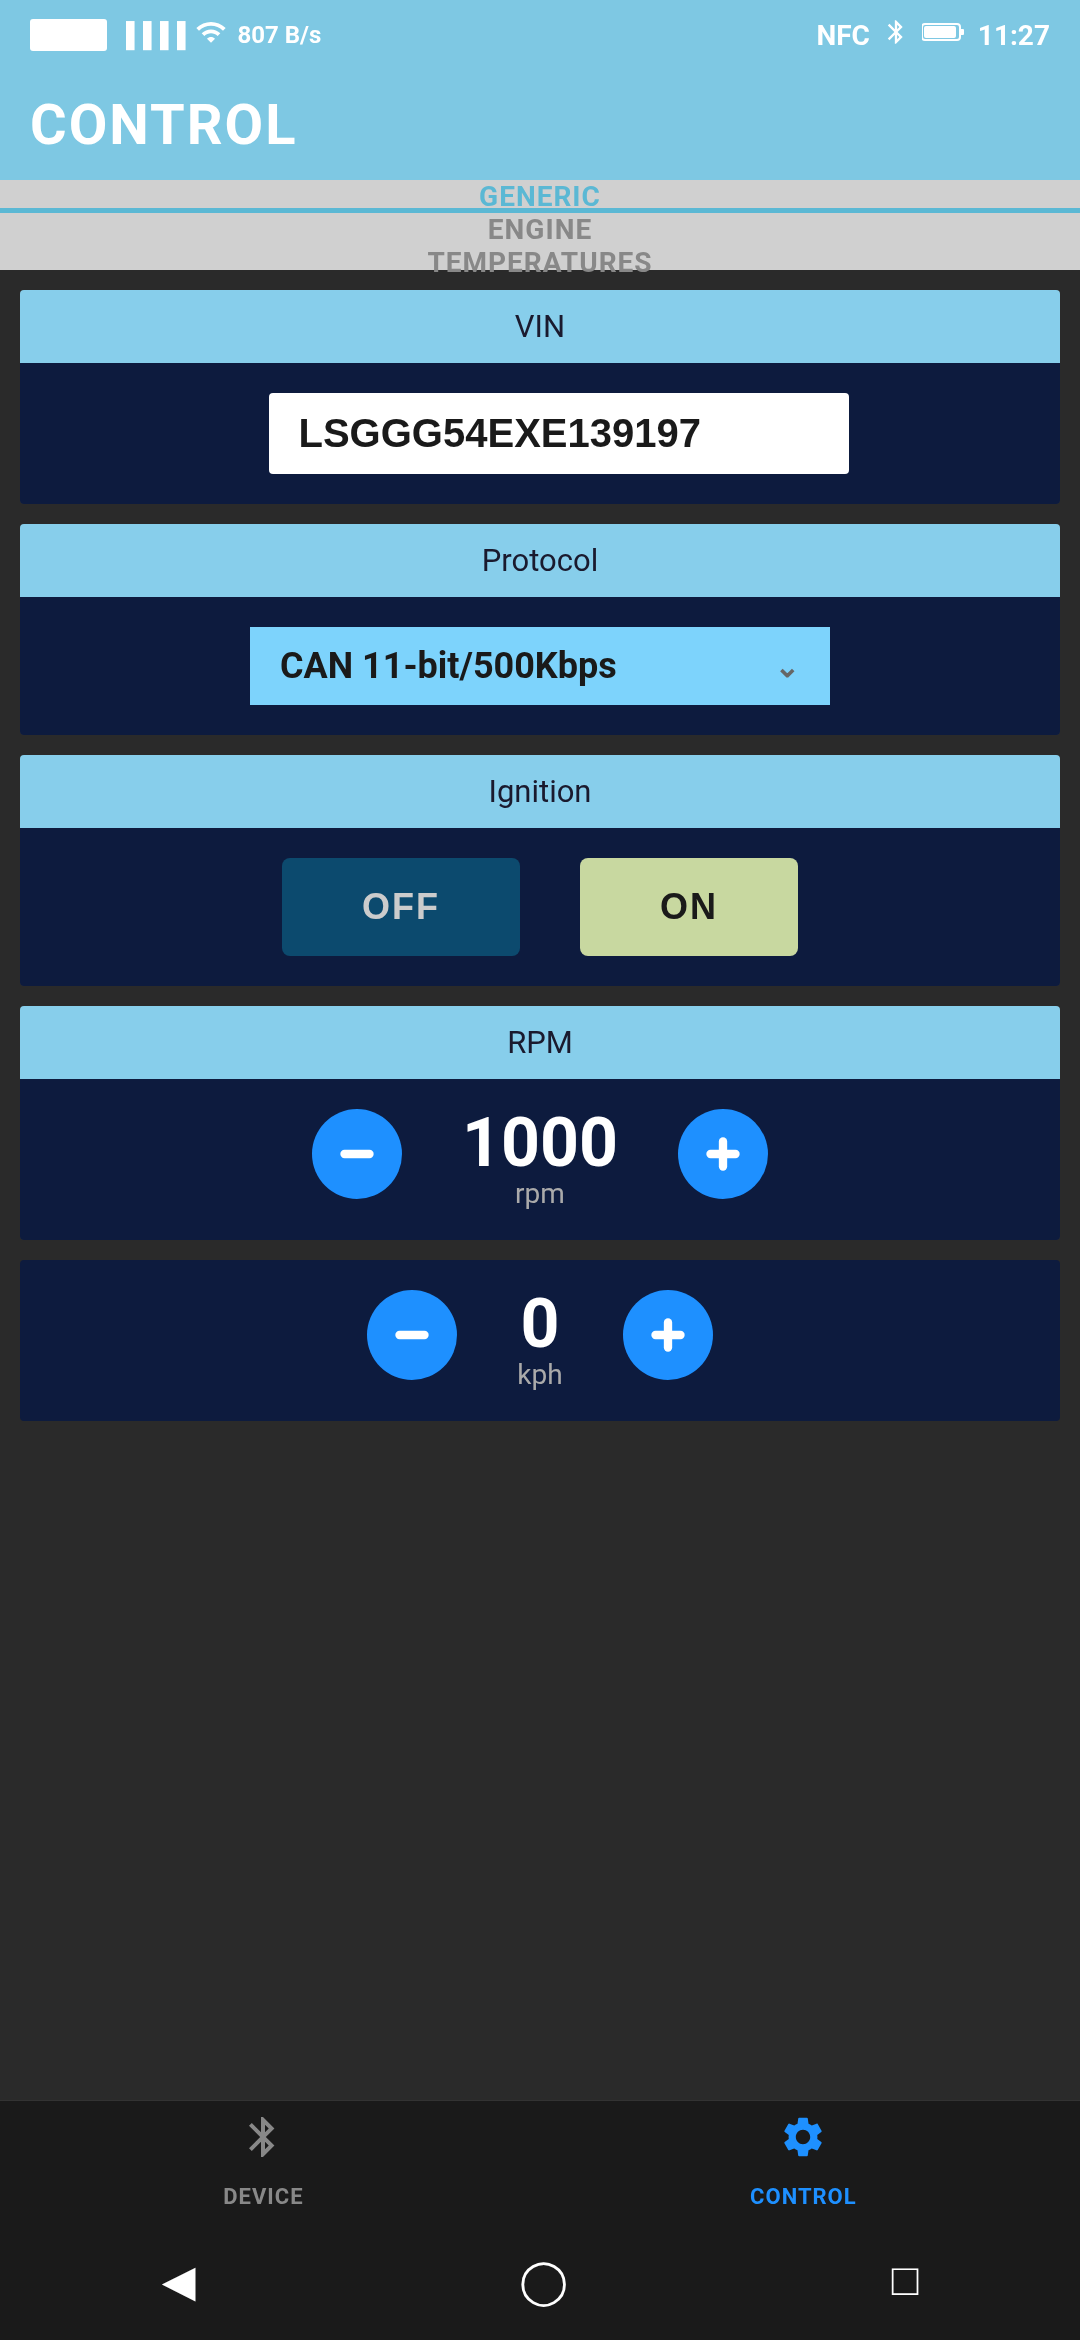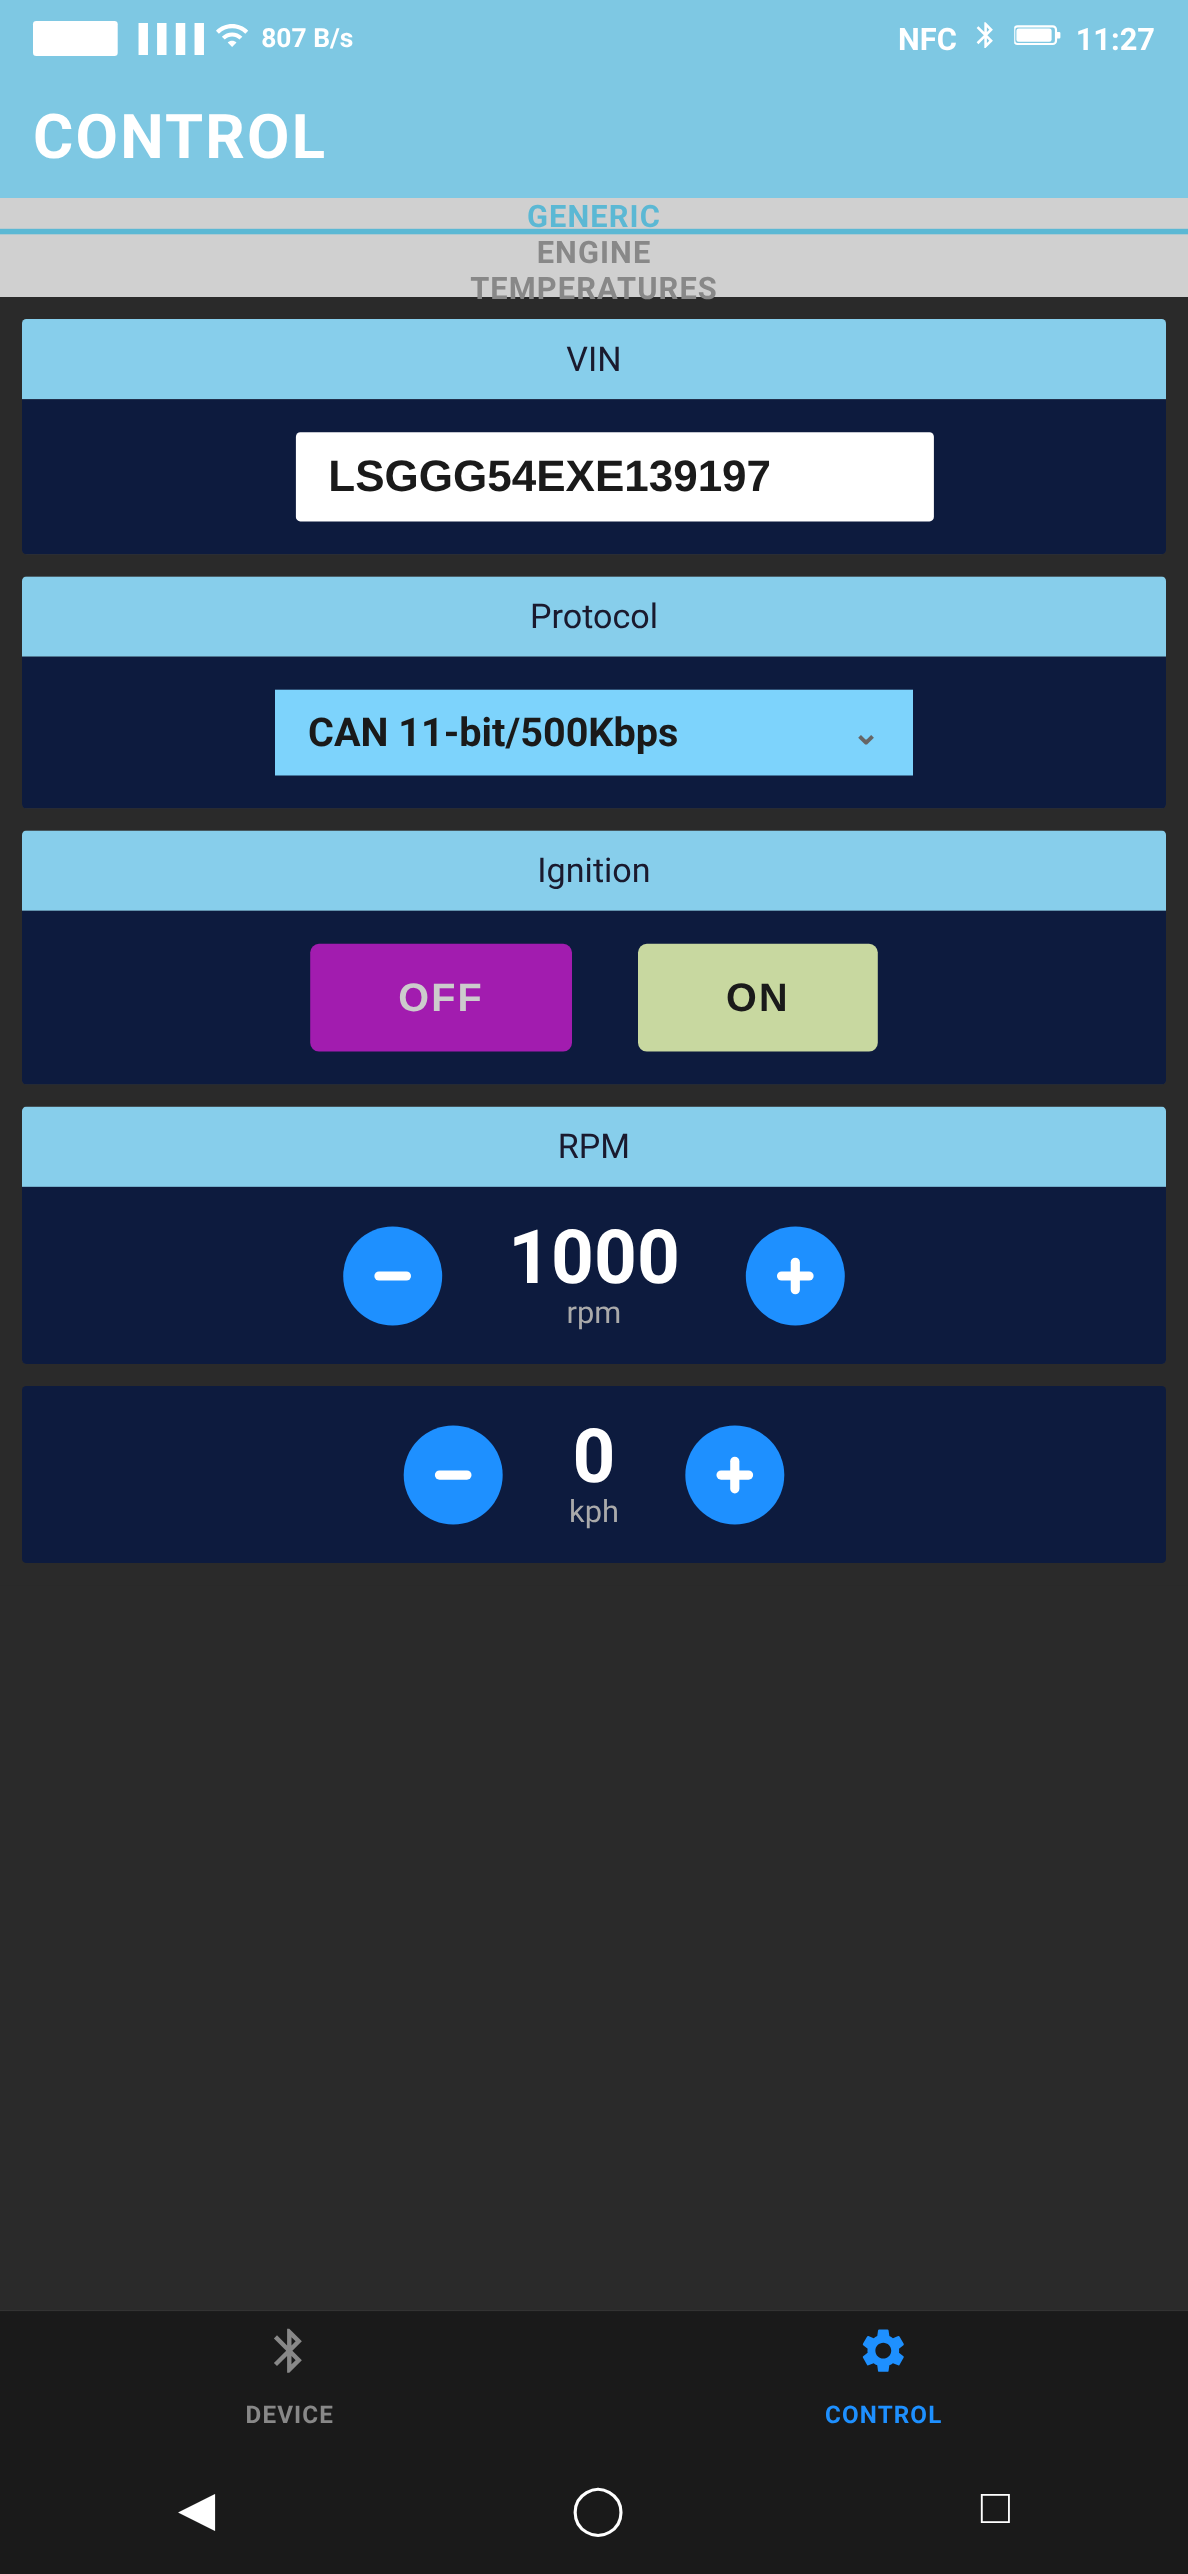--- a/index.html
+++ b/index.html
@@ -178,32 +178,31 @@
     .ign-btn {
       padding: 28px 80px;
       font-size: 36px;
       font-weight: bold;
       border: none;
       border-radius: 8px;
       cursor: pointer;
       letter-spacing: 2px;
     }
     .ign-btn.off {
-      background: #a21caf;
+      background: #0c4a6e;
       color: #ccc;
     }
     .ign-btn.on {
       background: #c8d8a0;
       color: #1a1a1a;
     }
 
     
     .stepper-body {
       display: flex;
-      align-items: center;
       justify-content: center;
       gap: 60px;
       width: 100%;
     }
     .stepper-btn {
       width: 90px;
       height: 90px;
       border-radius: 50%;
       background: #1e90ff;
       border: none;

